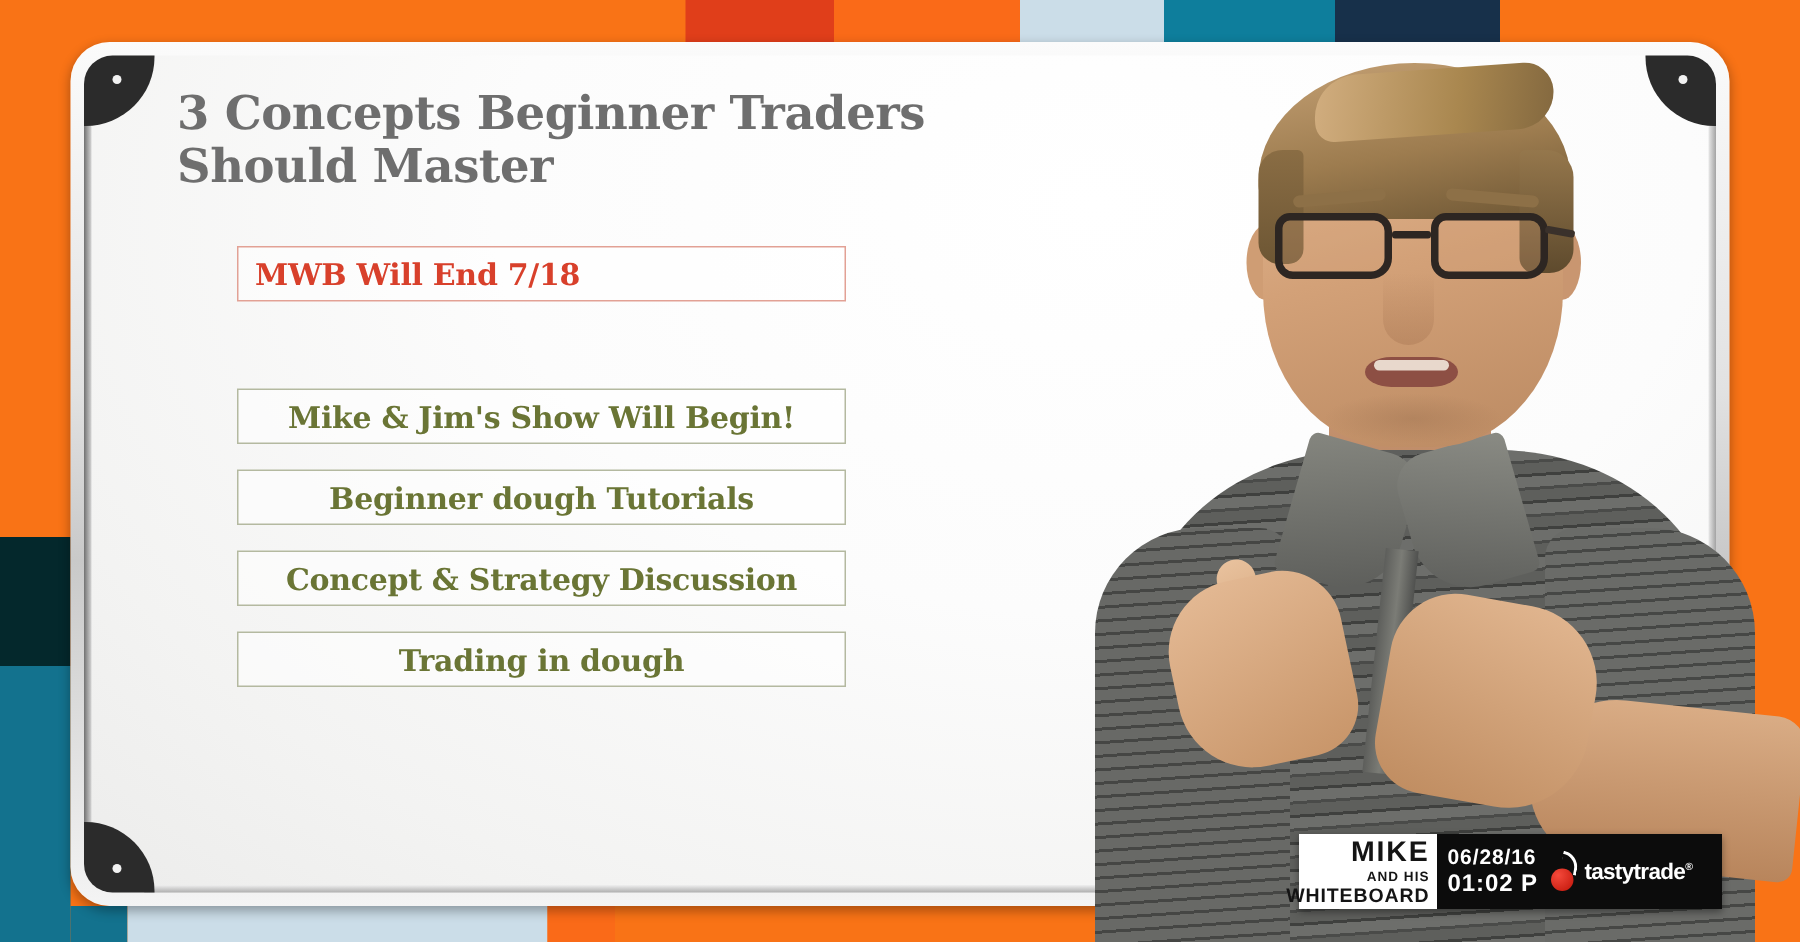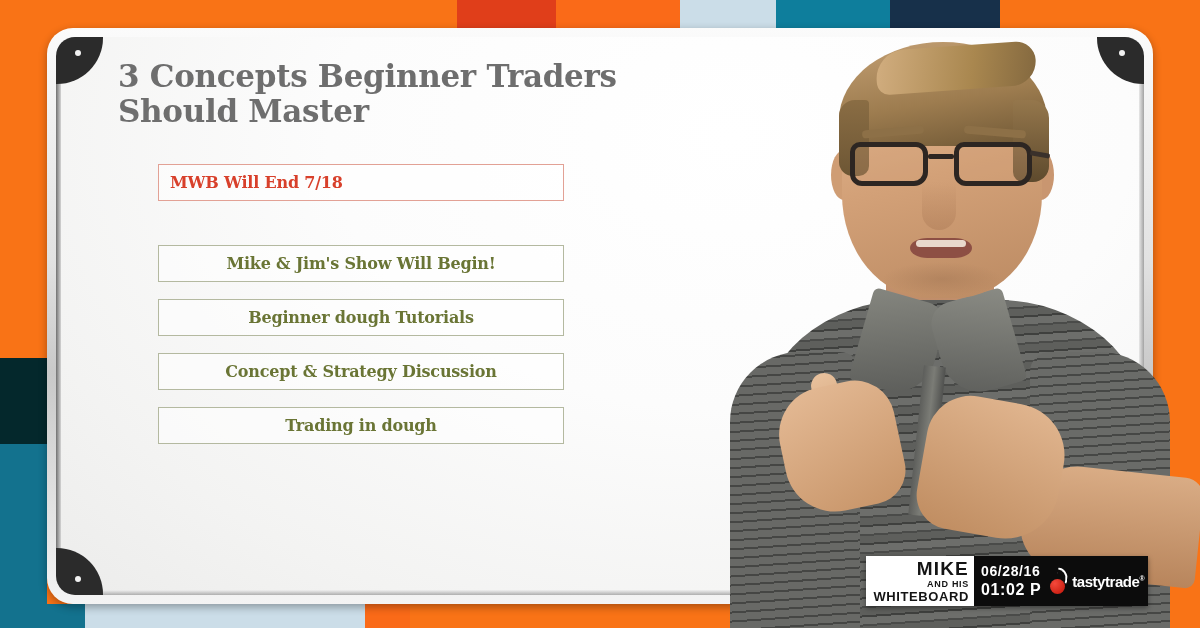--- a/index.html
+++ b/index.html
@@ -102,40 +102,40 @@
   }
 
   .textbox {
     margin-left:40px;
     width:406px;
     height:37px;
     display:flex; align-items:center;
     background:rgba(255,255,255,.55);
     font-family:"DejaVu Serif", serif;
     font-weight:bold;
-    font-size:16px;
+    font-size:20px;
     letter-spacing:-.2px;
   }
 
   #box-alert {
     margin-top:35px;
     border:1.5px solid #e2a195;
     color:#d8402b;
     padding-left:11px;
     justify-content:flex-start;
   }
 
   .box-green {
     margin-top:17px;
     border:1.5px solid #b4b9a0;
     color:#6a7535;
     justify-content:center;
     padding:0 8px;
   }
-  #box-green-1 { margin-top:44px; }
+  #box-green-1 { margin-top:58px; }
 
   
   #presenter { position:absolute; left:700px; top:0; width:500px; height:628px; z-index:12; overflow:hidden; }
 
   #neck { position:absolute; left:186px; top:240px; width:108px; height:110px;
           background:linear-gradient(180deg,#c99877,#b9855f); border-radius:22px; }
 
   #torso { position:absolute; left:58px; top:300px; width:390px; height:340px;
            background:
              repeating-linear-gradient(176deg, #6d6e6b 0px, #6d6e6b 7px, #4a4b49 7px, #4a4b49 9px, #5e5f5c 9px, #5e5f5c 16px, #3f403e 16px, #3f403e 18px);
@@ -219,21 +219,21 @@
   #fr1 { left:246px; top:408px; width:28px; height:74px; transform:rotate(8deg); }
   #fr2 { left:268px; top:420px; width:28px; height:64px; transform:rotate(4deg); }
   #fr3 { left:226px; top:428px; width:26px; height:58px; transform:rotate(16deg); }
   #forearm-r { position:absolute; left:320px; top:470px; width:180px; height:110px;
             background:linear-gradient(180deg,#d9ac85,#b8855c); border-radius:60px 20px 10px 54px;
             transform:rotate(6deg); }
 
   
   #lower-third { position:absolute; left:866px; top:556px; width:282px; height:50px; z-index:20;
                  display:flex; box-shadow:0 2px 5px rgba(0,0,0,.4); }
-  #lt-white { width:108px; background:#ffffff; display:flex; flex-direction:column;
+  #lt-white { width:92px; background:#ffffff; display:flex; flex-direction:column;
               align-items:flex-end; justify-content:center; padding-right:5px; color:#141414;
               font-family:"Liberation Sans", sans-serif; }
   #lt-name  { font-size:19px; font-weight:bold; letter-spacing:1.2px; line-height:1; }
   #lt-and   { font-size:9px;  font-weight:bold; letter-spacing:.7px; line-height:1.35; }
   #lt-board { font-size:13px; font-weight:bold; letter-spacing:.6px; line-height:1; }
 
   #lt-black { flex:1; background:#0c0c0c; display:flex; align-items:center; padding-left:7px; gap:7px; }
   #lt-time-col { display:flex; flex-direction:column; color:#ffffff;
                  font-family:"Liberation Sans", sans-serif; }
   #lt-date { font-size:14px; font-weight:bold; letter-spacing:.6px; line-height:1.25; }

